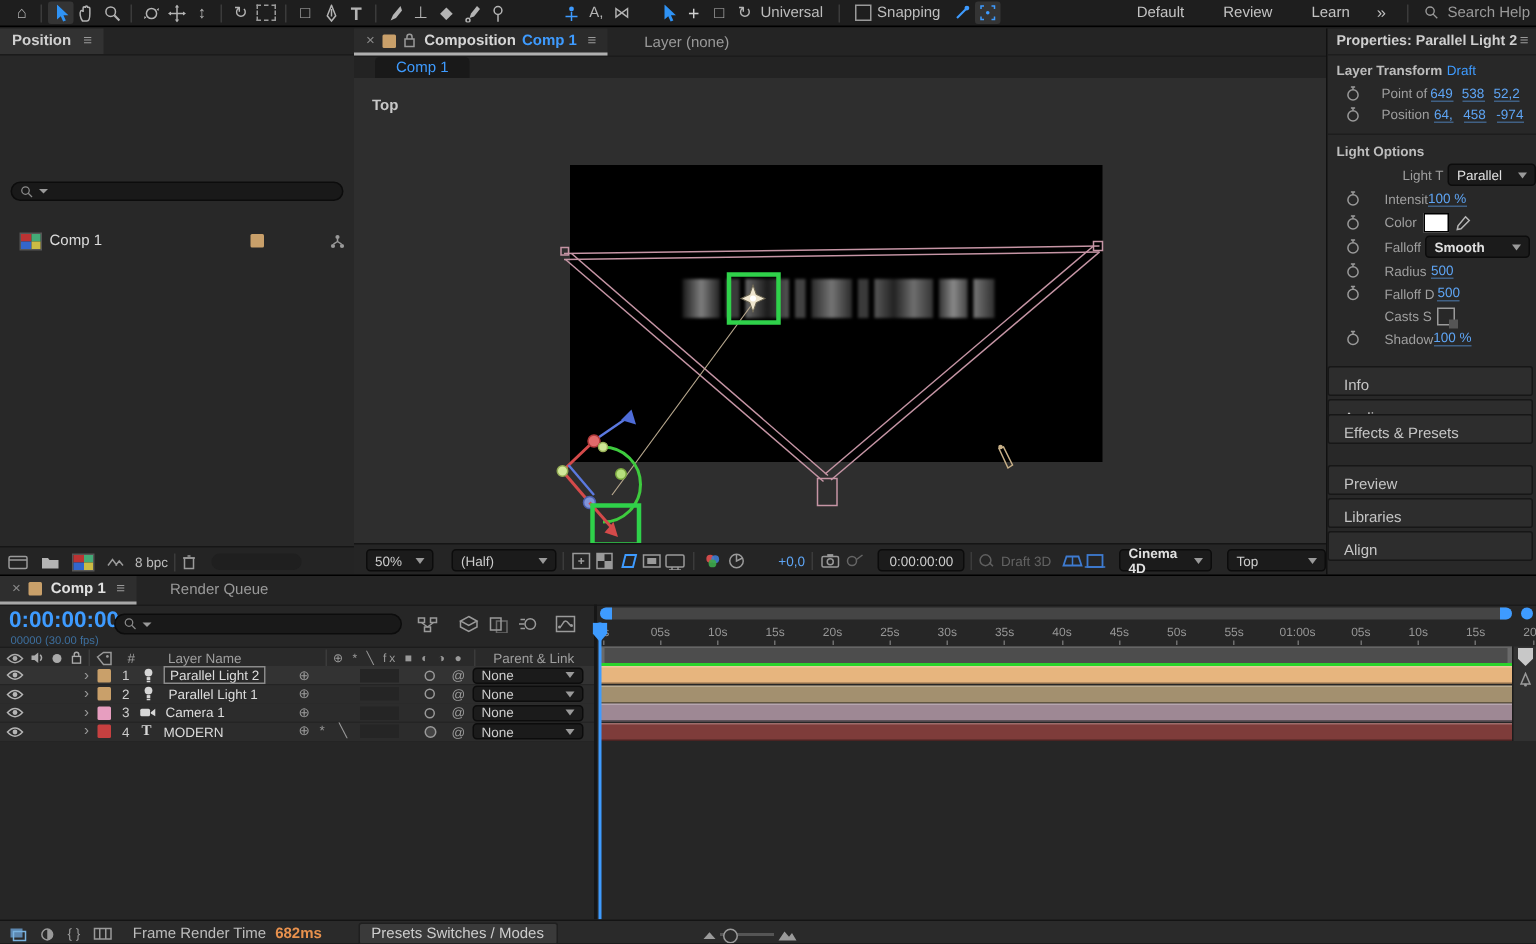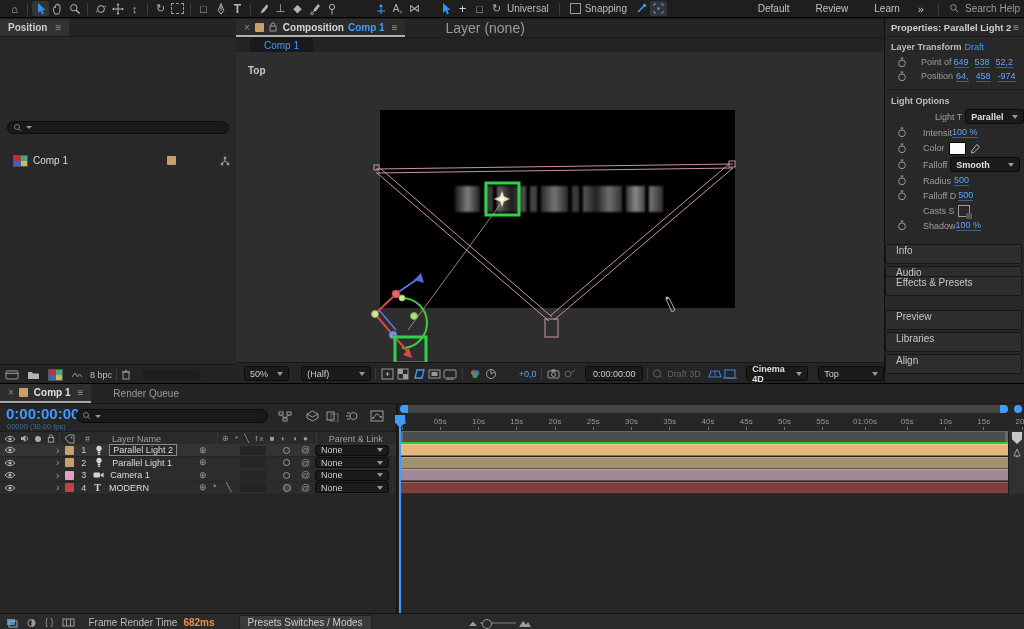--- a/index.html
+++ b/index.html
@@ -10,21 +10,21 @@
   .ic{color:#b0b0b0;font-size:11px;line-height:1;display:inline-flex;align-items:center;justify-content:center}
   .sep{width:1px;height:12px;background:#3b3b3b;margin:0 4px;flex:0 0 1px}
   .caret{width:0;height:0;border-left:3px solid transparent;border-right:3px solid transparent;border-top:4px solid #9a9a9a}
   .dd{background:#1b1b1b;border:1px solid #0c0c0c;border-radius:3px;color:#cdcdcd;font-size:9px;
       display:flex;align-items:center;justify-content:space-between;padding:0 5px;box-sizing:border-box;height:15px}
   .field{background:#191919;border:1px solid #0c0c0c;border-radius:8px;display:flex;align-items:center;padding:0 5px;box-sizing:border-box}
   .lbl{color:#9f9f9f;font-size:9px;white-space:nowrap}
   .val{color:#5ea5f5;font-size:9px;border-bottom:1px solid rgba(94,165,245,.45);white-space:nowrap}
   .head{color:#cfcfcf;font-size:10px;font-weight:bold}
   .pbar{position:absolute;left:885px;width:137px;height:20px;background:#2d2d2d;border:1px solid #171717;border-radius:2px;
-        color:#c5c5c5;font-size:10px;display:flex;align-items:flex-start;padding-left:10px;box-sizing:border-box}
+        color:#c5c5c5;font-size:10px;display:flex;align-items:flex-end;padding-left:10px;box-sizing:border-box}
   .chip{width:9px;height:9px;border-radius:1px;display:inline-block}
   .tlrow{position:absolute;left:0;width:396px;height:12px;background:#2c2c2c;border-bottom:1px solid #242424;display:flex;align-items:center}
   .lbar{position:absolute;left:400px;width:608px;height:12px;border-top:1px solid rgba(255,255,255,.25);border-bottom:1px solid rgba(0,0,0,.4);box-sizing:border-box}
   .lname{color:#dcdcdc;font-size:9px}
   .tick{display:flex;flex-direction:column;align-items:center;width:20px;color:#969696;font-size:8px}
   .tick i{width:1px;height:3px;background:#6e6e6e;margin-top:1px}
   .tool{width:17px;height:15px;display:flex;align-items:center;justify-content:center;color:#b4b4b4;font-size:11px}
   svg{display:block}
   .blue{color:#3e9bff}
 </style>
@@ -217,21 +217,21 @@
         <span style="color:#8a8a8a">×</span>
         <span class="chip" style="background:#c9a06a;margin-left:5px"></span>
         <svg width="8" height="10" viewBox="0 0 8 10" style="margin-left:5px">
             <rect x="1" y="4" width="6" height="5" fill="none" stroke="#9a9a9a"></rect>
             <path d="M2.3 4 L2.3 2.6 A1.7 1.7 0 0 1 5.7 2.6 L5.7 4" fill="none" stroke="#9a9a9a"></path>
           </svg>
         <span style="color:#d6d6d6;font-weight:bold;font-size:10px;margin-left:6px">Composition</span>
         <span class="blue" style="font-weight:bold;font-size:10px;margin-left:4px">Comp 1</span>
         <span style="margin-left:7px;color:#9a9a9a">≡</span>
       </span>
-      <span style="color:#9a9a9a;font-size:14px;margin-left:40px">Layer (none)</span>
+      <span style="color:#9a9a9a;font-size:10px;margin-left:24px">Layer (none)</span>
     </div>
     <div class="row" style="height:15px;background:#232323;border-bottom:1px solid #1a1a1a">
       <span class="row" style="height:15px;padding:0 14px;background:#191919;border-radius:3px 3px 0 0;margin-left:14px">
         <span class="blue" style="font-size:10px">Comp 1</span>
       </span>
     </div>
 
     <div class="abs" style="left:0;top:33px;width:648px;height:310px;background:#2e2e2e;overflow:hidden">
       <span class="abs head" style="left:12px;top:13px;color:#c8c8c8">Top</span>
       <div class="abs" style="left:144px;top:58px;width:355px;height:198px;background:#000"></div>
@@ -430,21 +430,21 @@
       <span class="val" style="margin-left:7px">458</span>
       <span class="val" style="margin-left:7px">-974</span>
     </div>
     <div style="height:1px;background:#1d1d1d;margin:6px 0 4px"></div>
     <div class="row" style="height:14px">
       <span class="head" style="margin-left:6px;font-size:9px;color:#bdbdbd">Light Options</span>
     </div>
     <div class="row" style="height:17px">
       <span class="lbl" style="margin-left:50px">Light T</span>
       <span class="dd" style="width:74px;margin-left:3px">
-          <span style="color:#e0e0e0;font-weight:bold">Parallel</span>
+          <span style="color:#e0e0e0;font-weight:normal">Parallel</span>
           <span class="caret"></span>
         </span>
     </div>
     <div class="row" style="height:15px">
       <svg width="10" height="11" viewBox="0 0 10 11" style="margin-left:12px">
           <circle cx="5" cy="6.3" r="3.4" fill="none" stroke="#9a9a9a"></circle>
           <line x1="5" y1="1" x2="5" y2="2.6" stroke="#9a9a9a"></line>
           <line x1="3.6" y1="1" x2="6.4" y2="1" stroke="#9a9a9a"></line>
         </svg>
       <span class="lbl" style="margin-left:16px">Intensit</span>

